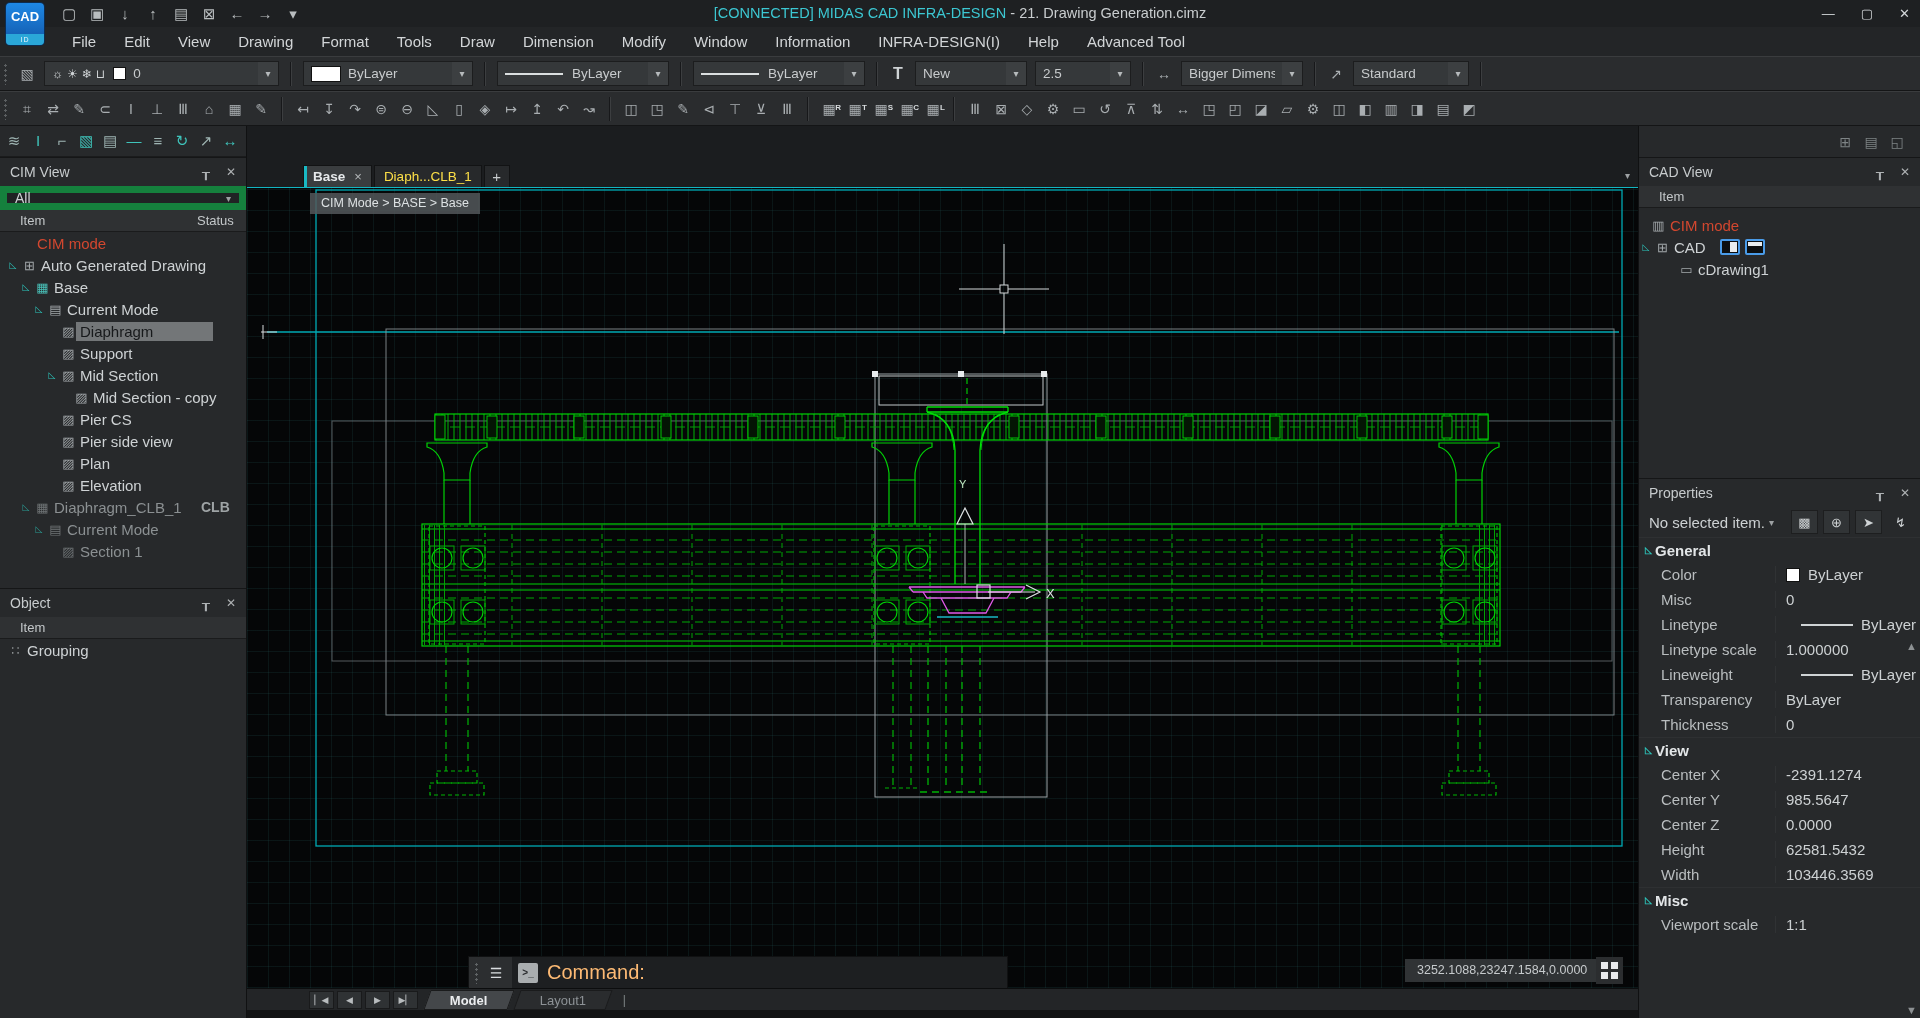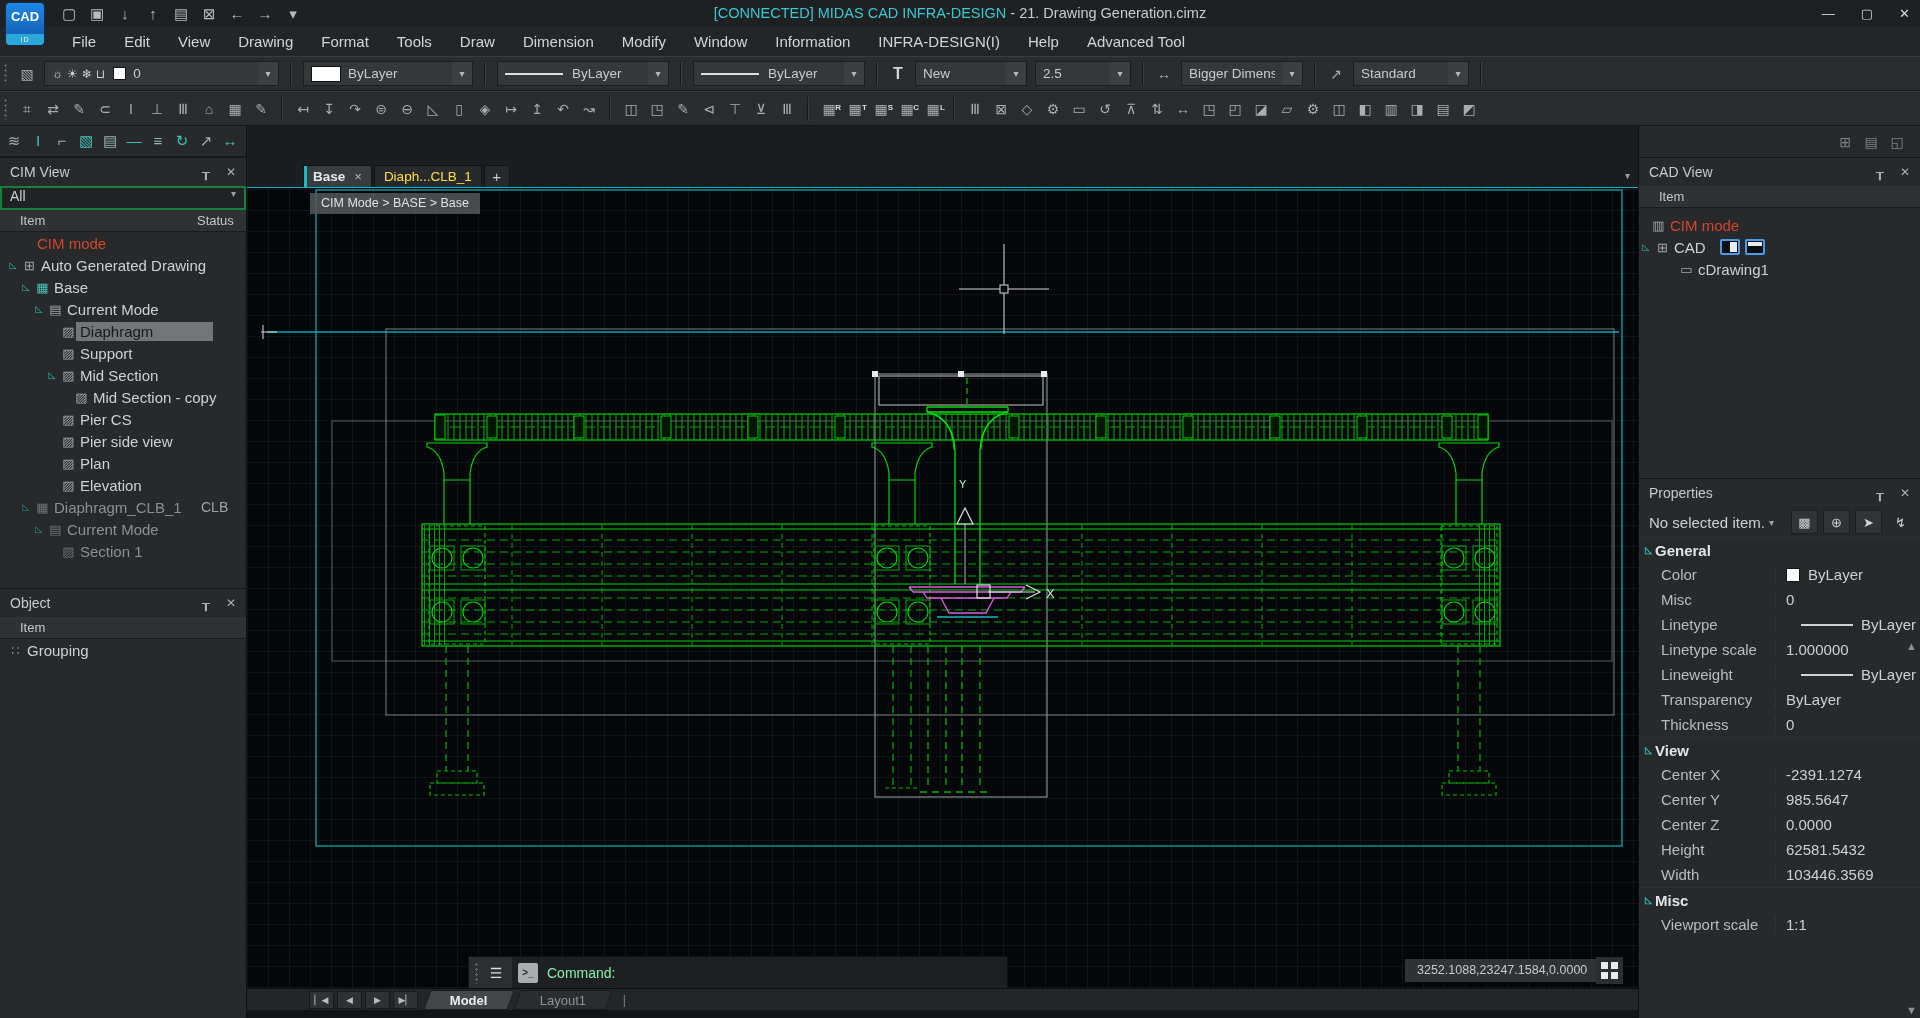--- a/index.html
+++ b/index.html
@@ -53,38 +53,38 @@
   .tb3 .ticon { color:#3fc4bb; font-size:15px; width:24px;}
   .tb3 .ticon:nth-child(odd) { color:#9fb5b3; }
   .dockiconrow { height:31px; display:flex; align-items:center; justify-content:flex-end; padding-right:10px; }
   .dockiconrow .ticon { color:#7e8486; }
 
   .paneltitle { height:29px; display:flex; align-items:center; padding:0 10px; font-size:14px; color:#c7cbcd;
                 border-top:1px solid #151617; }
   .paneltitle .sp { flex:1; }
   .pin { font-size:13px; color:#aeb2b4; margin-right:16px; }
   .pclose { font-size:12px; color:#aeb2b4; }
-  .filterrow { height:24px; background:#202224; border:2px solid #15803d; display:flex; align-items:flex-start;
+  .filterrow { height:24px; background:#202224; border:7px solid #15803d; display:flex; align-items:center;
                padding:0 8px; font-size:14px; color:#cdd1d3; }
   .filterrow .car { margin-left:auto; color:#9da1a3; font-size:10px;}
   .colhdr { height:22px; background:#2f3133; border-bottom:1px solid #1a1b1c; display:flex; align-items:center;
             font-size:13px; color:#c3c7c9;padding-left:12px; }
   .colhdr .c1 { padding-left:8px; } .colhdr .c2 { position:absolute; left:197px;text-align:center; }
   .colwrap { position:relative; }
 
   .trow { height:22px; display:flex; align-items:center; font-size:15px; color:#ced2d4; position:relative; }
   .trow .tw { width:14px; font-size:9px; color:#2cc3b9; text-align:center; flex:none;}
   .trow .tic { width:19px; font-size:13px; color:#a3a8ab; text-align:center; flex:none; }
   .trow .tic.teal { color:#49c0b8; }
   .trow .lbl { margin-left:2px; white-space:nowrap; }
   .ind0{padding-left:6px;} .ind1{padding-left:19px;} .ind2{padding-left:32px;} .ind3{padding-left:45px;} .ind4{padding-left:58px;}
   .trow.red .lbl { color:#d2472f; }
   .trow.dim .lbl { color:#8b9092; } .trow.dim .tic { color:#6f7476; } .trow.dim .tw { color:#2a9a92; }
   .trow.sel .lbl { background:#737678; color:#17191b; padding:1px 60px 1px 4px; margin-left:-2px;}
-  .tstatus { position:absolute; left:201px; font-size:14px; color:#9ea3a5; }
+  .tstatus { position:absolute; left:201px; font-size:14px; color:#9ea3a5;font-weight:bold; }
   .treegap { height:26px; }
 
   .winicons { display:flex; gap:5px; margin-left:14px; }
   .wi { width:20px; height:16px; border:2px solid #4a9be8; border-radius:2px; background:#0d0f10; position:relative;}
   .wi.a::after { content:""; position:absolute; right:1px; top:1px; width:7px; height:10px; background:#e8ecee; }
   .wi.b::after { content:""; position:absolute; left:1px; top:1px; width:14px; height:4px; background:#e8ecee; }
 
   
   .propsel { height:30px; display:flex; align-items:center; padding:0 6px; gap:5px; }
   .propdd { flex:1; height:24px; display:flex; align-items:center; font-size:15px; color:#cdd1d3; padding:0 4px;}
@@ -126,21 +126,21 @@
                 font-size:12.5px; line-height:21px; padding:0 11px; z-index:4;}
   .cmdbar { position:absolute; left:221px; top:768px; width:540px; height:33px; background:#2c2e30;
             border:1px solid #101112; display:flex; align-items:center; z-index:4;}
   .cmdgrip { width:5px; height:22px; margin:0 5px;
              background-image:radial-gradient(#606466 1px, transparent 1.2px); background-size:5px 5px;}
   .cmdmenu { width:24px; height:24px; display:flex; align-items:center; justify-content:center; color:#d8dcde;
              font-size:14px; margin-right:4px;}
   .cmdinput { flex:1; height:100%; background:#1d1f21; display:flex; align-items:center; padding-left:6px; }
   .cmdchip { width:20px; height:20px; background:#a9adaf; color:#2a2c2e; font-size:10px; font-weight:bold;
              display:flex; align-items:center; justify-content:center; margin-right:9px; border-radius:2px;}
-  .cmdtext { font-size:14px; color:#86efac; }
+  .cmdtext { font-size:20px; color:#fdba74; }
   .coordchip { position:absolute; left:1158px; top:771px; height:23px; background:#303335; color:#c6cacc;
                font-size:12.5px; line-height:23px; padding:0 12px; z-index:4; }
   .gridbtn { position:absolute; left:1349px; top:769px; width:27px; height:27px; background:#2b2d2f; z-index:4;
              display:grid; grid-template-columns:7px 7px; grid-template-rows:7px 7px; gap:3px; place-content:center;}
   .gridbtn i { background:#e8eaec; }
 
   .sheetbar { height:22px; background:#232527; border-top:1px solid #0c0d0e; display:flex; align-items:center;
               padding-left:62px; }
   .navbtn { width:25px; height:18px; background:#2f3234; border:1px solid #191a1b; color:#b8bcbe; font-size:9px;
             display:flex; align-items:center; justify-content:center; margin-right:3px; }

